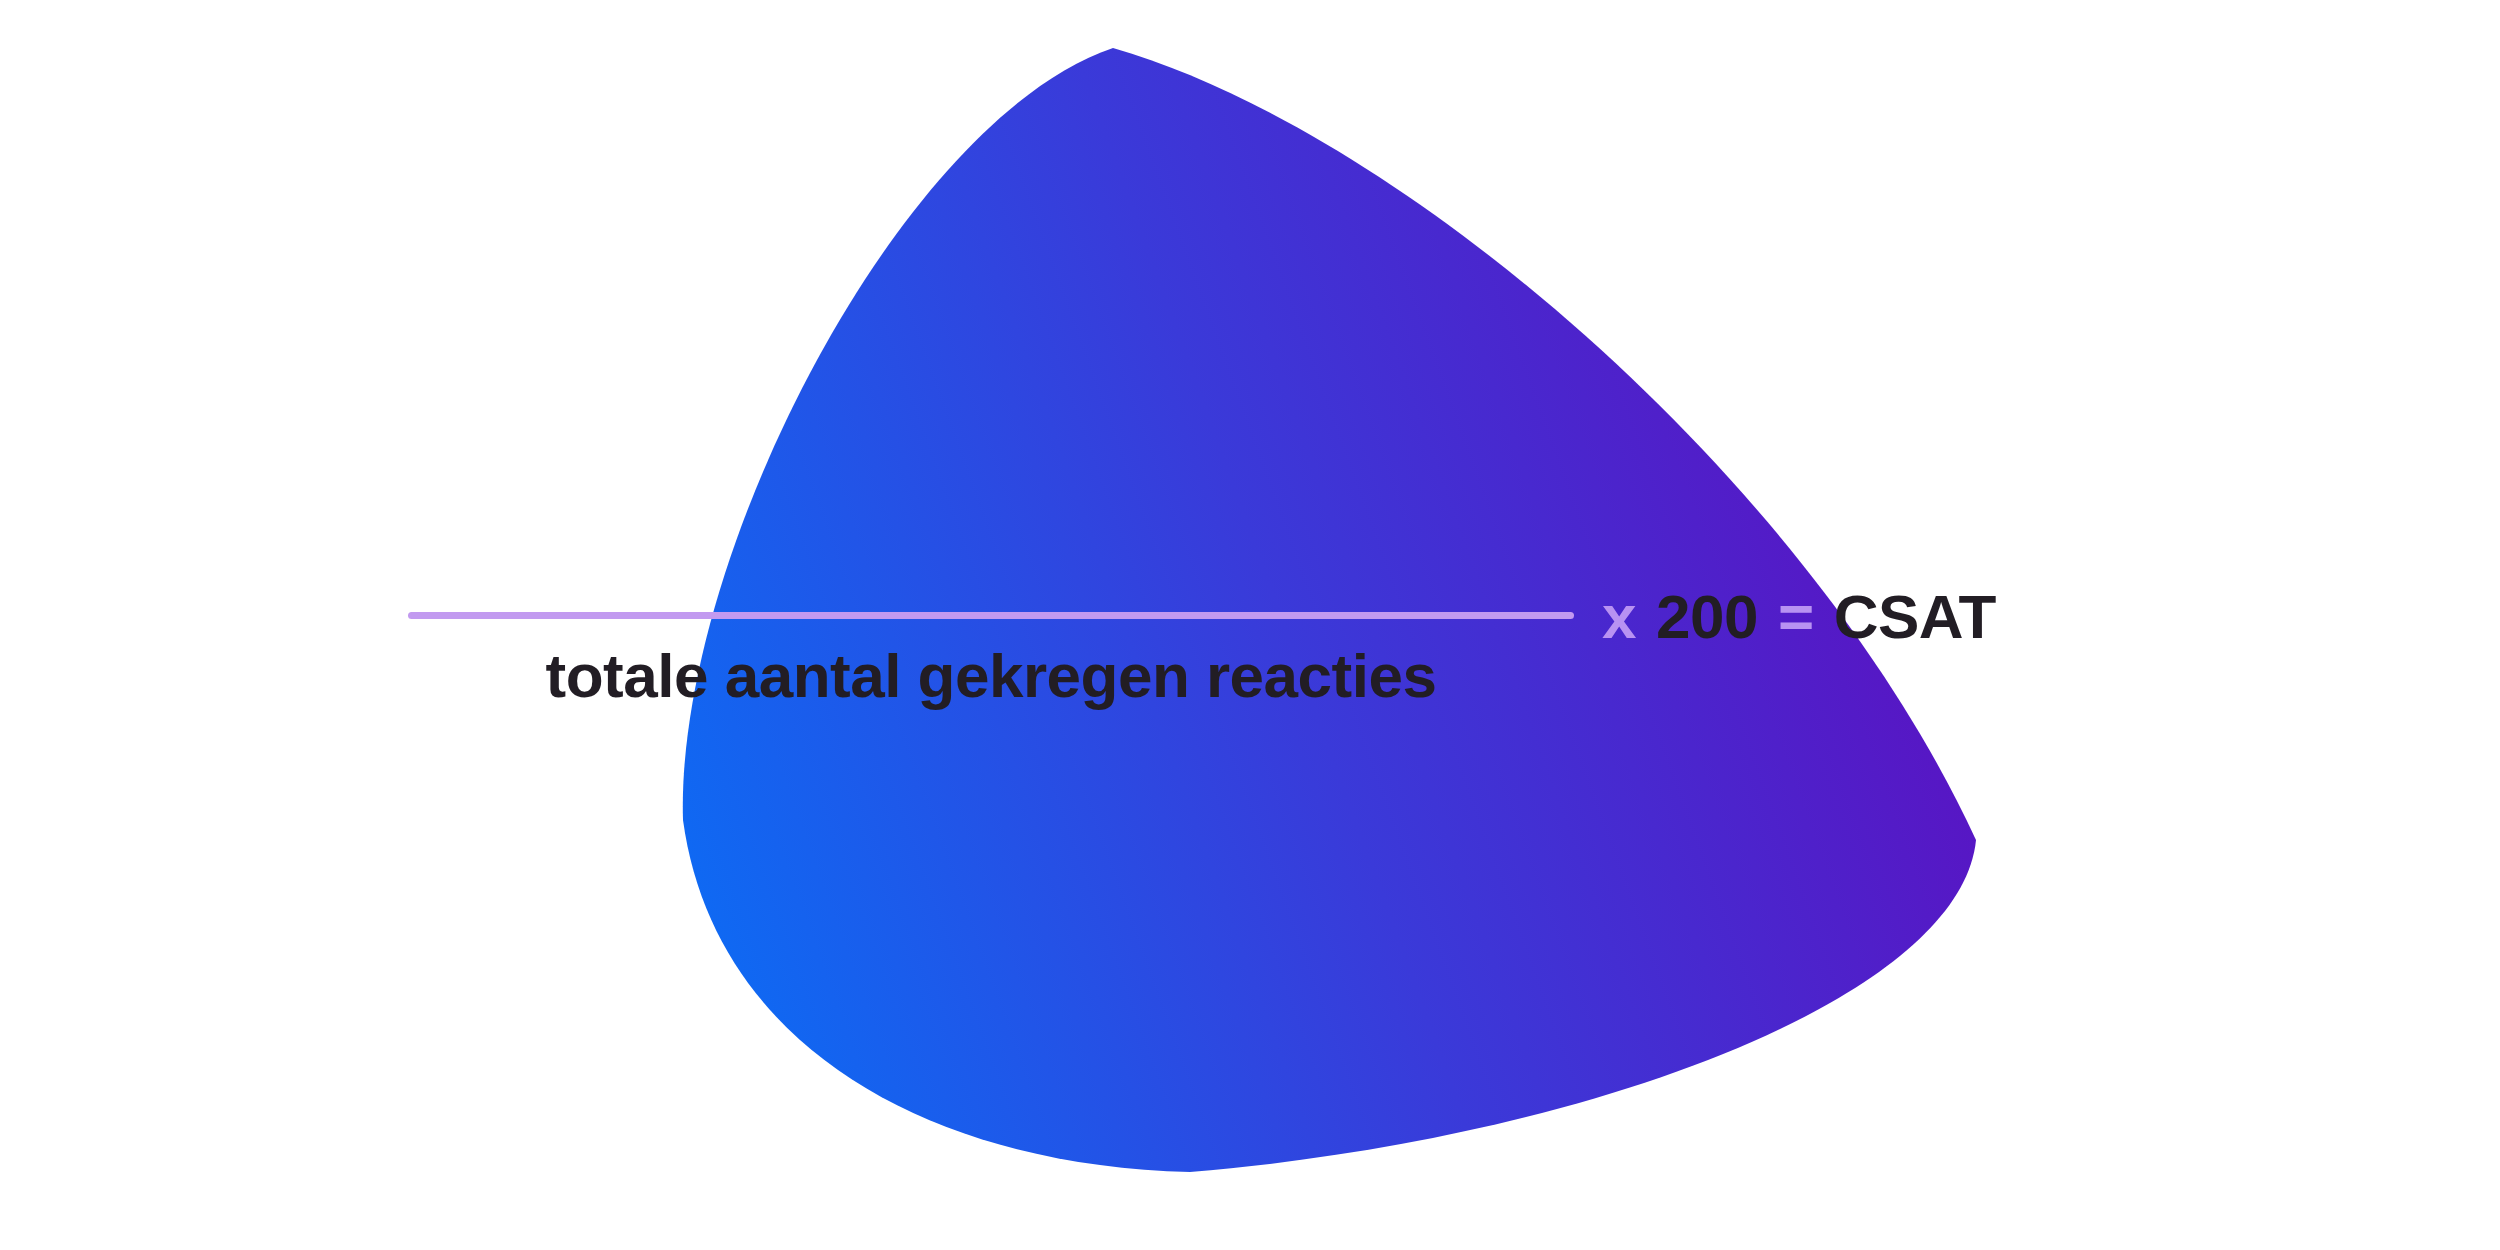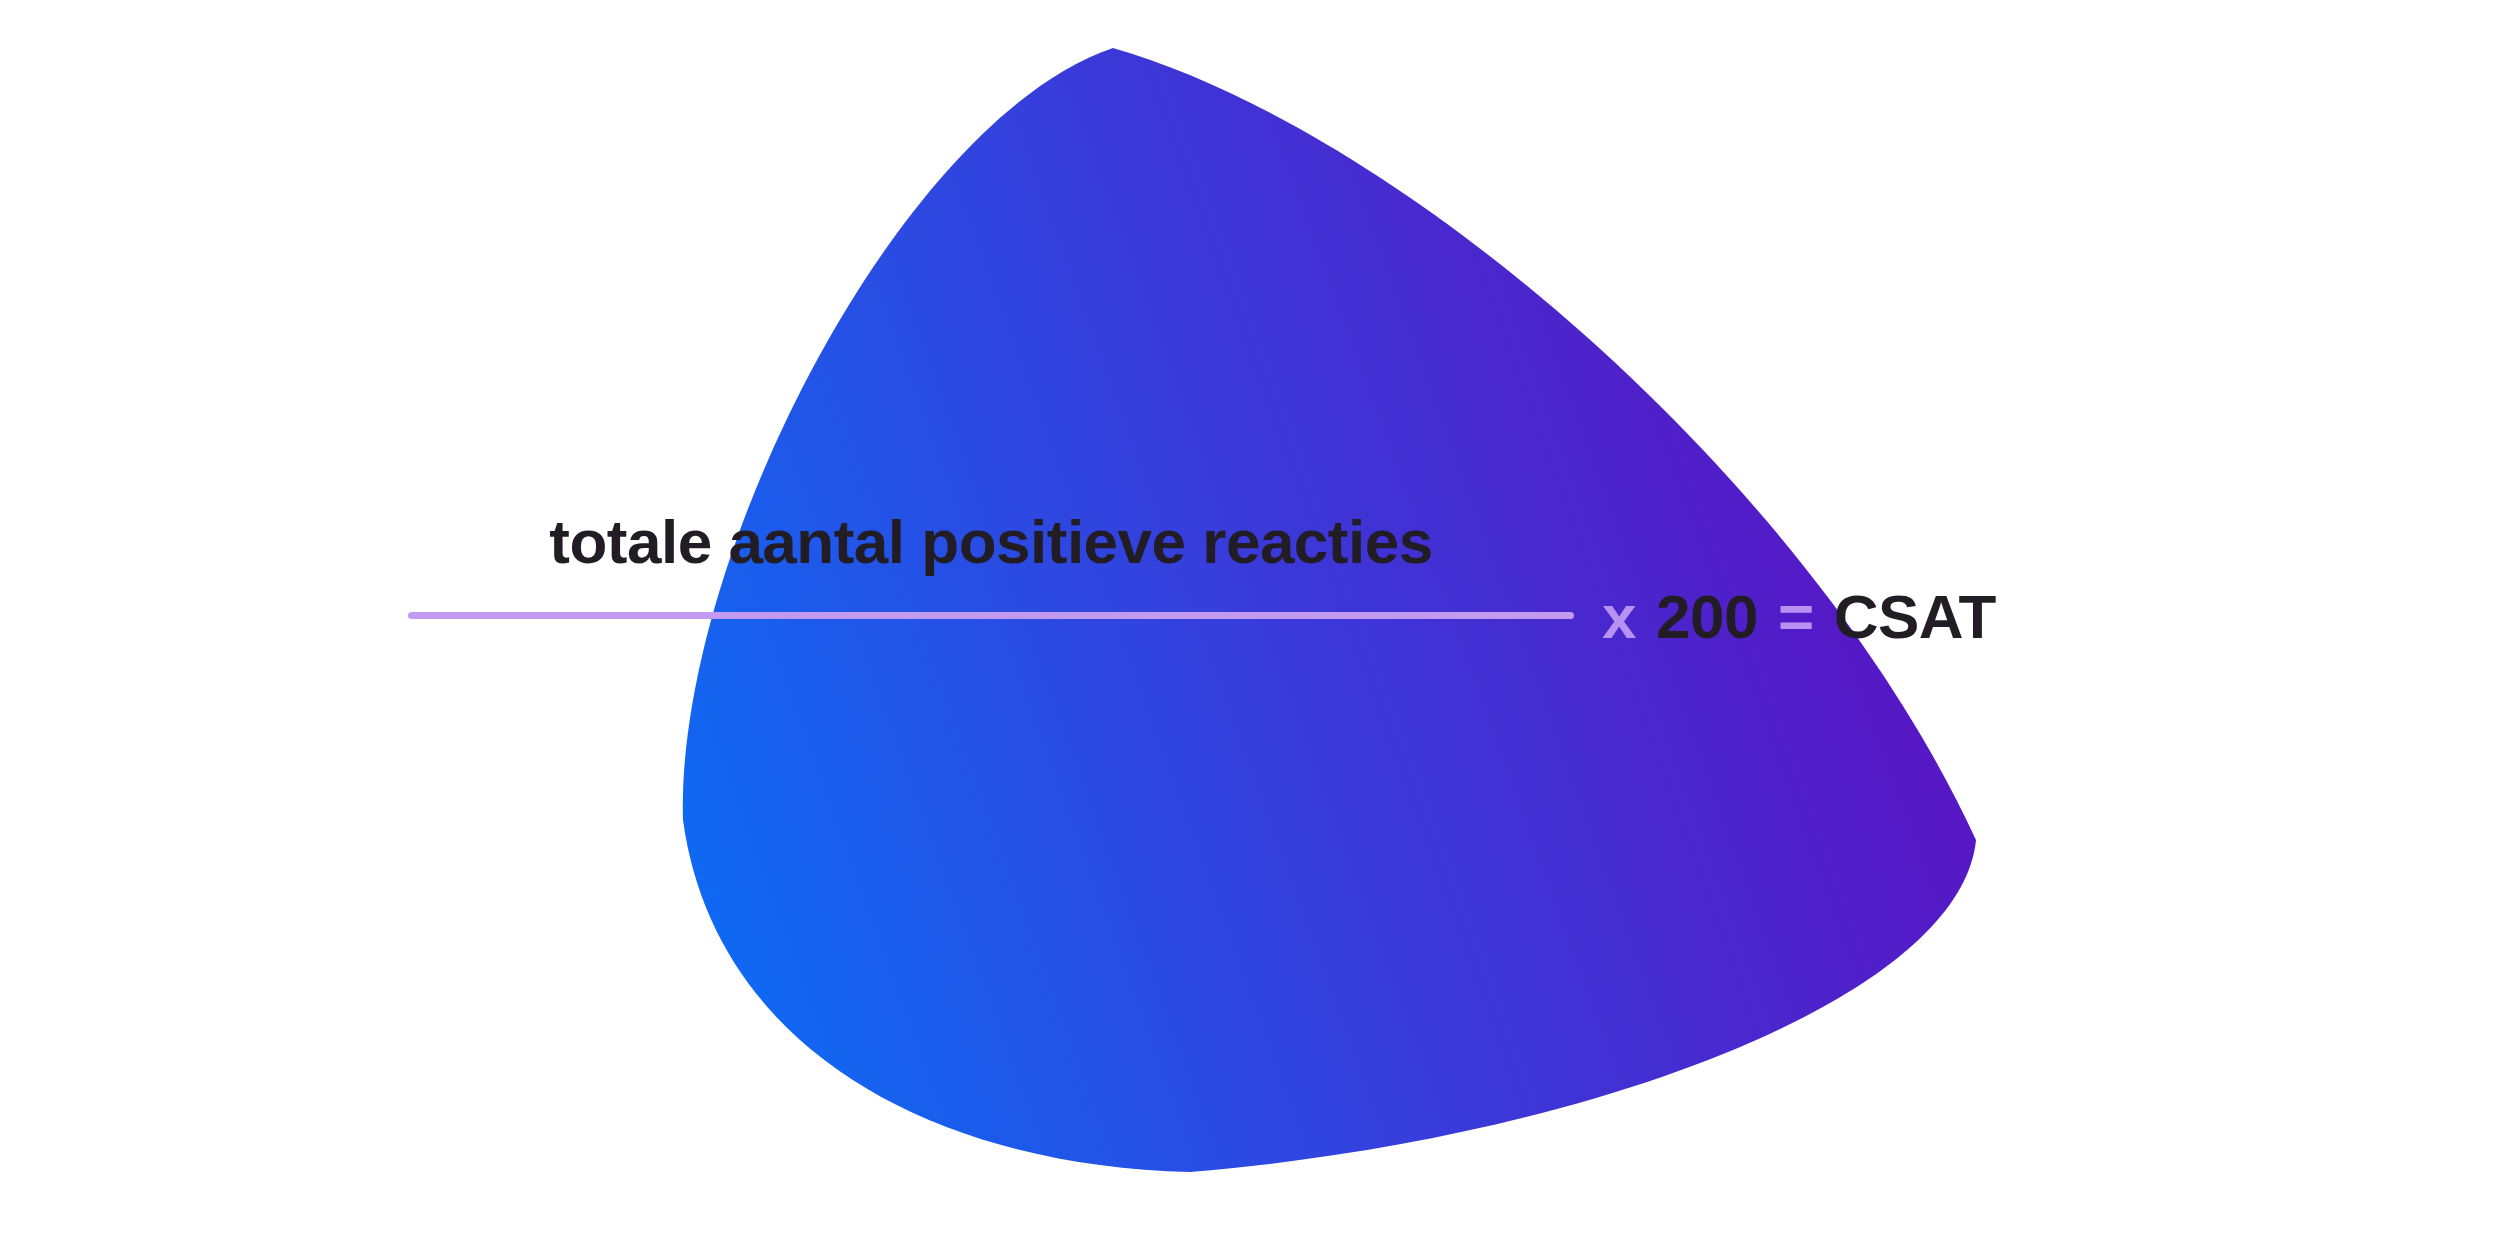--- a/index.html
+++ b/index.html
@@ -76,24 +76,24 @@
       </linearGradient>
     </defs>
     <path fill="url(#blobGrad)" d="M 1113 48
              C 1400 130, 1810 480, 1976 840
              C 1960 1000, 1580 1140, 1190 1172
              C 920 1165, 713 1040, 683 820
              C 675 560, 900 120, 1113 48
              Z"></path>
   </svg>
 
-  <div class="frac-text numerator">totale aantal positieve reacties</div>
 
   <div class="frac-line"></div>
 
+  <div class="frac-text denominator">totale aantal gekregen reacties</div>
 
   <div class="expression">
     <span class="expr-accent">x</span>
     <span class="expr-dark">200</span>
     <span class="expr-accent">=</span>
     <span class="expr-dark">CSAT</span>
   </div>
 
 </div>
 

